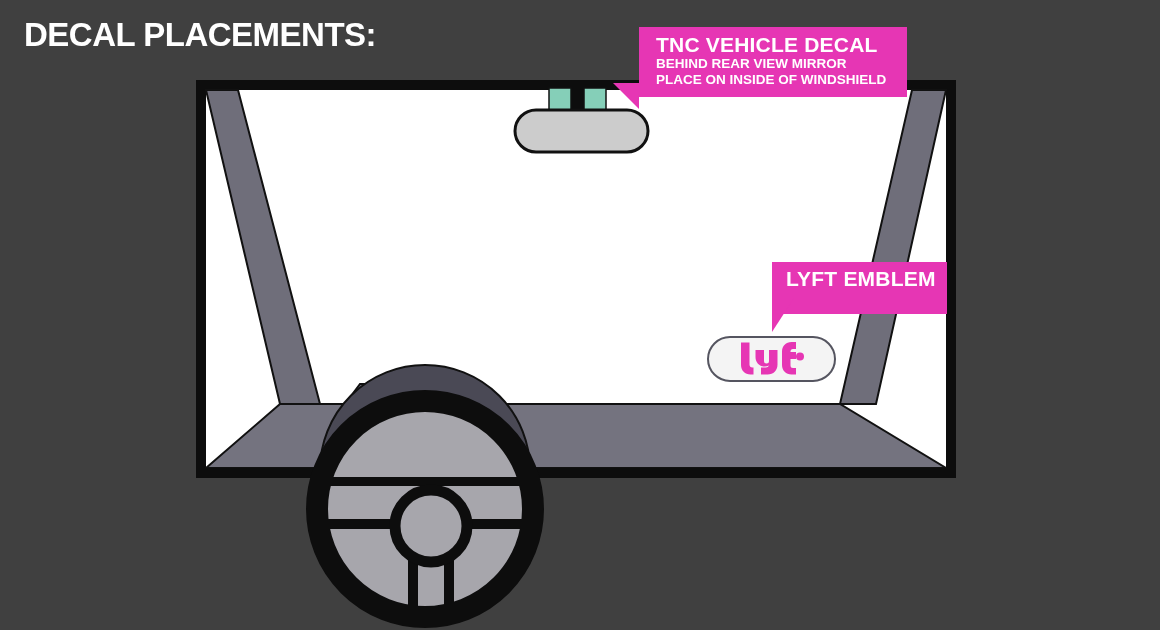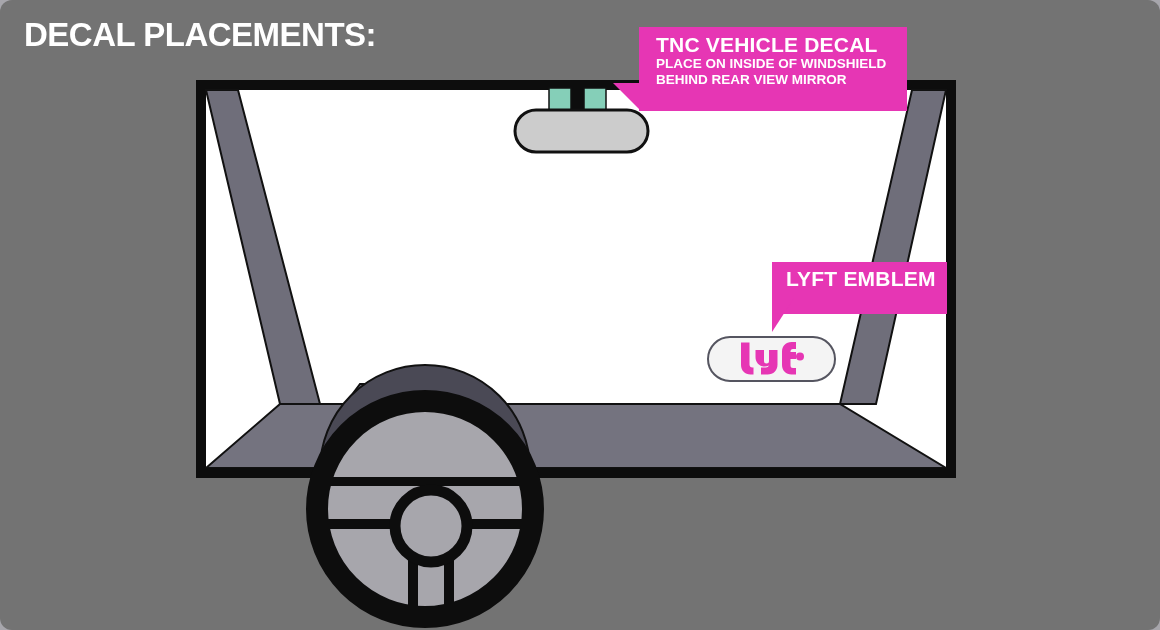--- a/index.html
+++ b/index.html
@@ -12,22 +12,21 @@
     height: 630px;
     background: #a7a6ac;
     font-family: "Liberation Sans", sans-serif;
     overflow: hidden;
     position: relative;
   }
   #stage {
     position: relative;
     width: 1160px;
     height: 630px;
-    background: #737373;
-    border-radius: 12px;
+    background: #404040;
   }
 
   
   #page-title {
     position: absolute;
     left: 24px;
     top: 18px;
     font-size: 33px;
     font-weight: bold;
     letter-spacing: -0.5px;
@@ -71,21 +70,21 @@
     height: 0;
   }
 
   
   #callout-tnc {
     left: 639px;
     top: 27px;
   }
   #callout-tnc .callout-box {
     width: 268px;
-    padding: 7px 0 23px 17px;
+    padding: 7px 0 9px 17px;
   }
   #callout-tnc .callout-title { font-size: 21px; }
   #callout-tnc .callout-sub  { font-size: 13.5px; }
   #callout-tnc .callout-tail {
     left: -26px;
     top: 56px;
     border-top: 0 solid transparent;
     border-bottom: 26px solid transparent;
     border-right: 26px solid #e636b4;
   }
@@ -170,22 +169,22 @@
 
       <path d="M86 20 c0 -11 8 -19 19 -19 h9 v14 h-6 a5 5 0 0 0 -5 5 v1 h11 v14 h-11 v13
                a5 5 0 0 0 5 5 h6 v13 h-9 c-11 0 -19 -8 -19 -19 Z"></path>
       <circle cx="122" cy="30" r="8"></circle>
     </g>
   </svg>
 
   <div class="callout" id="callout-tnc">
     <div class="callout-box">
       <div class="callout-title">TNC VEHICLE DECAL</div>
+      <div class="callout-sub">BEHIND REAR VIEW MIRROR</div>
       <div class="callout-sub">PLACE ON INSIDE OF WINDSHIELD</div>
-      <div class="callout-sub">BEHIND REAR VIEW MIRROR</div>
     </div>
     <div class="callout-tail"></div>
   </div>
 
   <div class="callout" id="callout-lyft">
     <div class="callout-box">
       <div class="callout-title">LYFT EMBLEM</div>
     </div>
     <div class="callout-tail"></div>
   </div>

